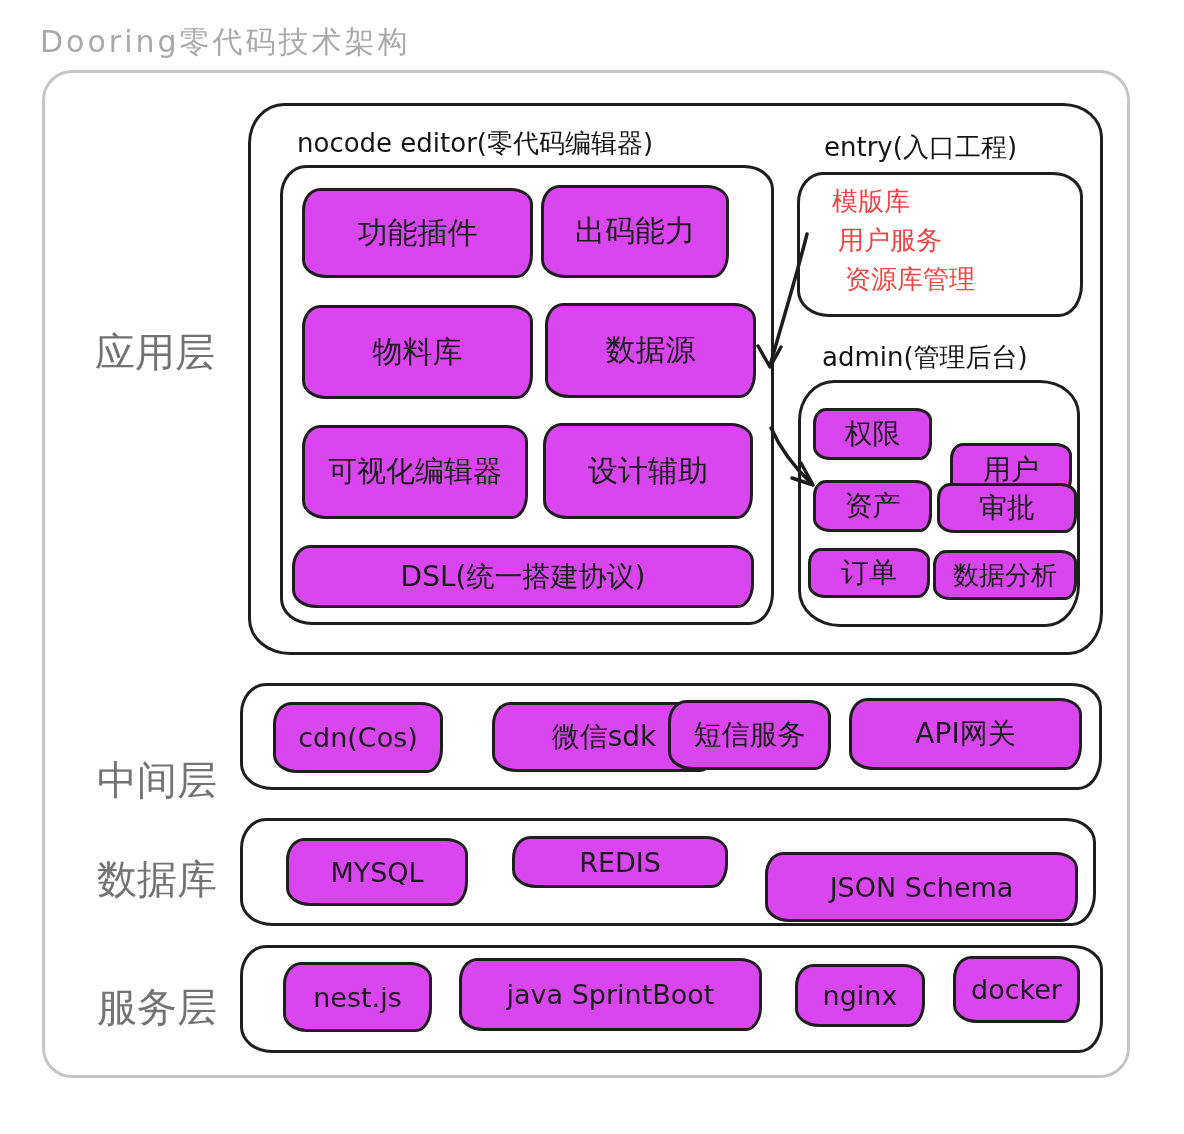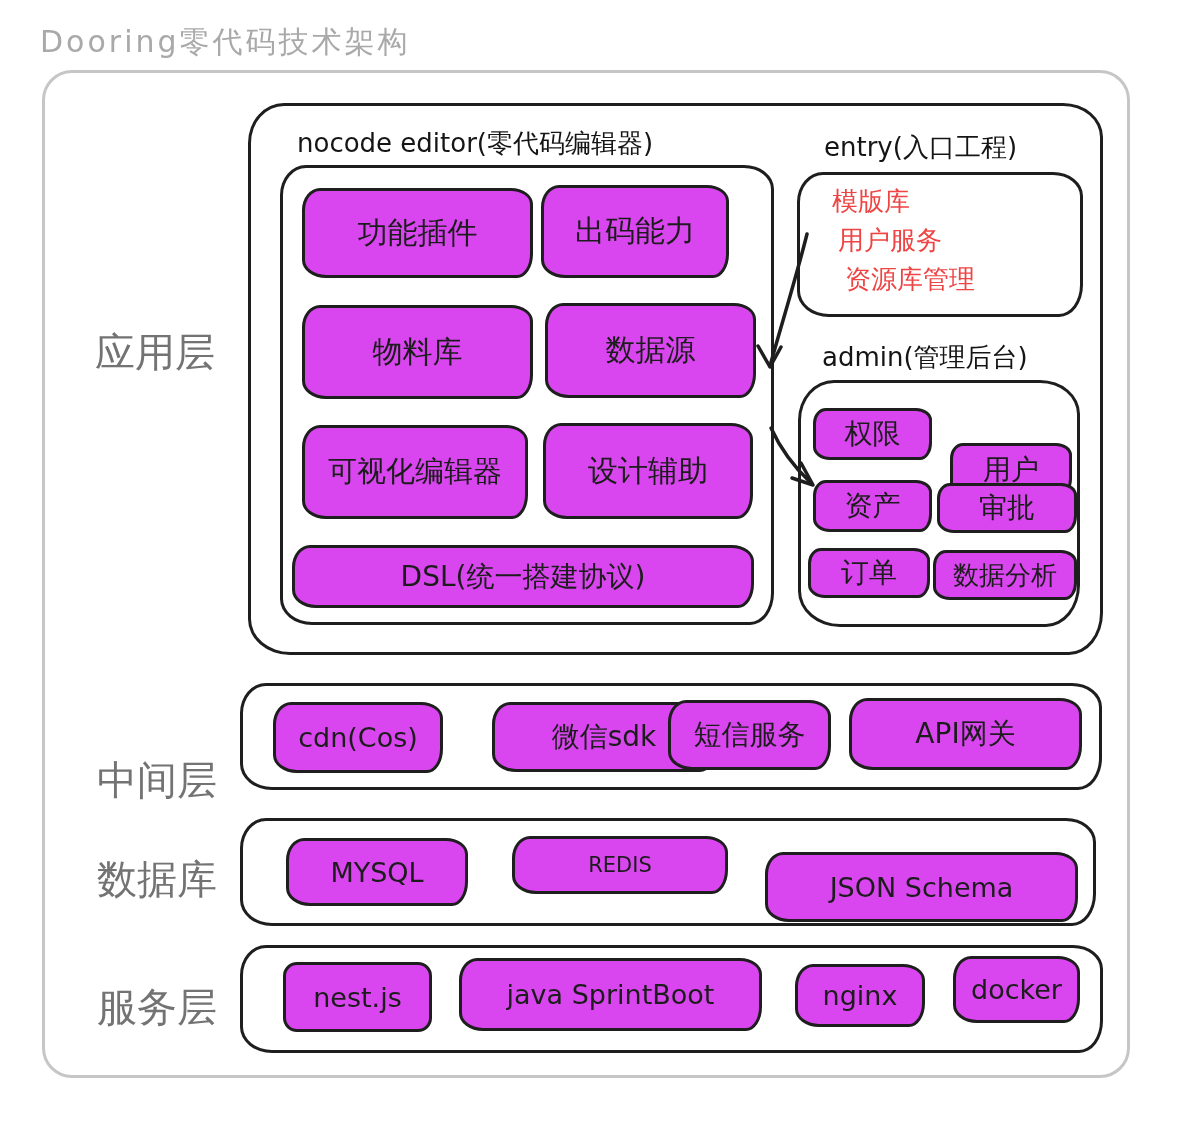--- a/index.html
+++ b/index.html
@@ -90,21 +90,21 @@
 <div class="layer-label" style="left:97px;top:753px;">中间层</div>
 <div class="sketch r-lg" style="left:240px;top:683px;width:862px;height:107px;"></div>
 <div class="chip r-md" style="left:273px;top:702px;width:170px;height:71px;font-size:27px;">cdn(Cos)</div>
 <div class="chip r-md" style="left:484px;top:702px;width:224px;height:70px;font-size:28px;margin-left:8px;">微信sdk</div>
 <div class="chip r-md" style="left:668px;top:700px;width:163px;height:70px;font-size:28px;">短信服务</div>
 <div class="chip r-md" style="left:849px;top:698px;width:233px;height:72px;font-size:28px;">API网关</div>
 
 <div class="layer-label" style="left:97px;top:852px;">数据库</div>
 <div class="sketch r-lg" style="left:240px;top:818px;width:856px;height:108px;"></div>
 <div class="chip r-md" style="left:286px;top:838px;width:182px;height:68px;font-size:27px;">MYSQL</div>
-<div class="chip r-md" style="left:512px;top:836px;width:216px;height:58px;font-size:21px;">REDIS</div>
+<div class="chip r-md" style="left:512px;top:836px;width:216px;height:52px;font-size:27px;">REDIS</div>
 <div class="chip r-md" style="left:765px;top:852px;width:313px;height:70px;font-size:27px;">JSON Schema</div>
 
 <div class="layer-label" style="left:97px;top:980px;">服务层</div>
 <div class="sketch r-lg" style="left:240px;top:945px;width:863px;height:108px;"></div>
-<div class="chip r-md" style="left:283px;top:962px;width:149px;height:70px;font-size:27px;border-radius:14px;">nest.js</div>
+<div class="chip r-md" style="left:283px;top:962px;width:149px;height:70px;font-size:27px;">nest.js</div>
 <div class="chip r-md" style="left:459px;top:958px;width:303px;height:73px;font-size:27px;">java SprintBoot</div>
 <div class="chip r-md" style="left:795px;top:964px;width:130px;height:63px;font-size:27px;">nginx</div>
 <div class="chip r-md" style="left:953px;top:956px;width:127px;height:67px;font-size:27px;">docker</div>
 
 </body></html>

